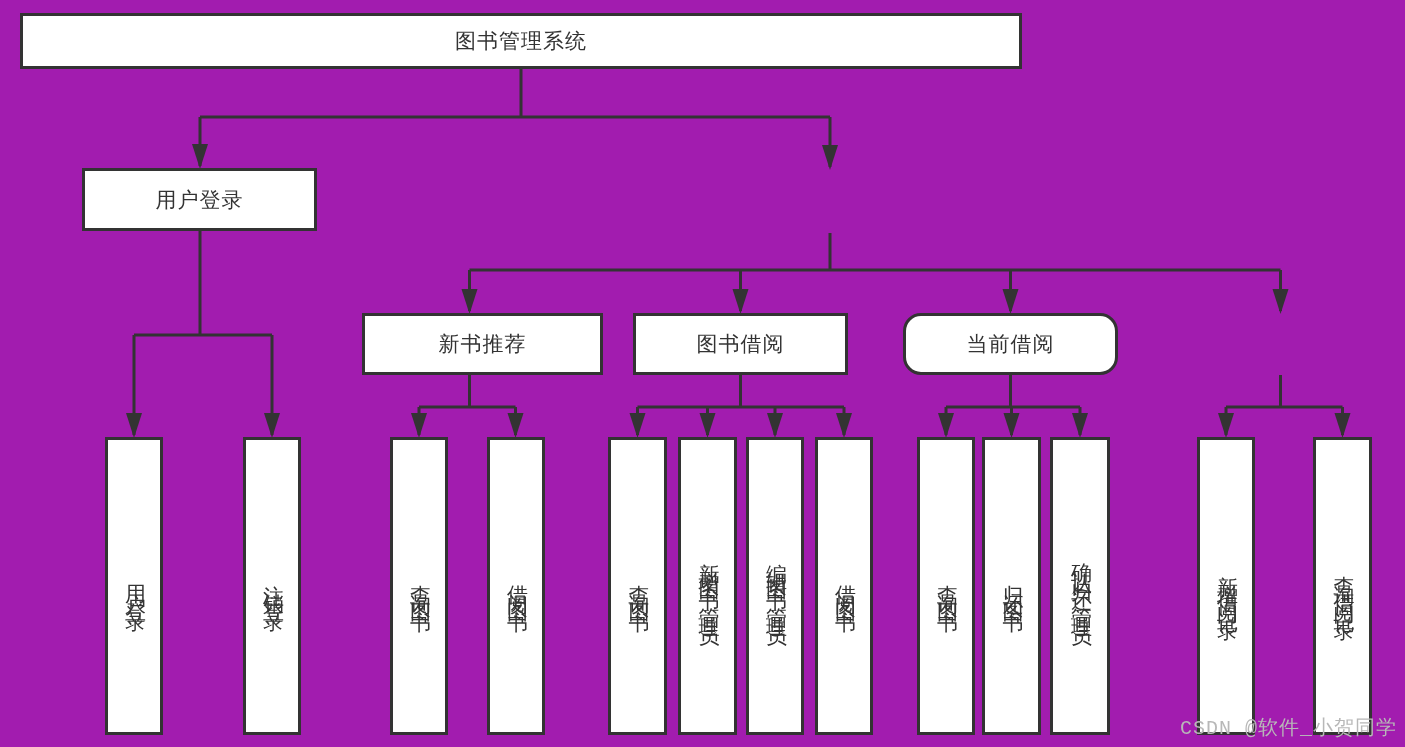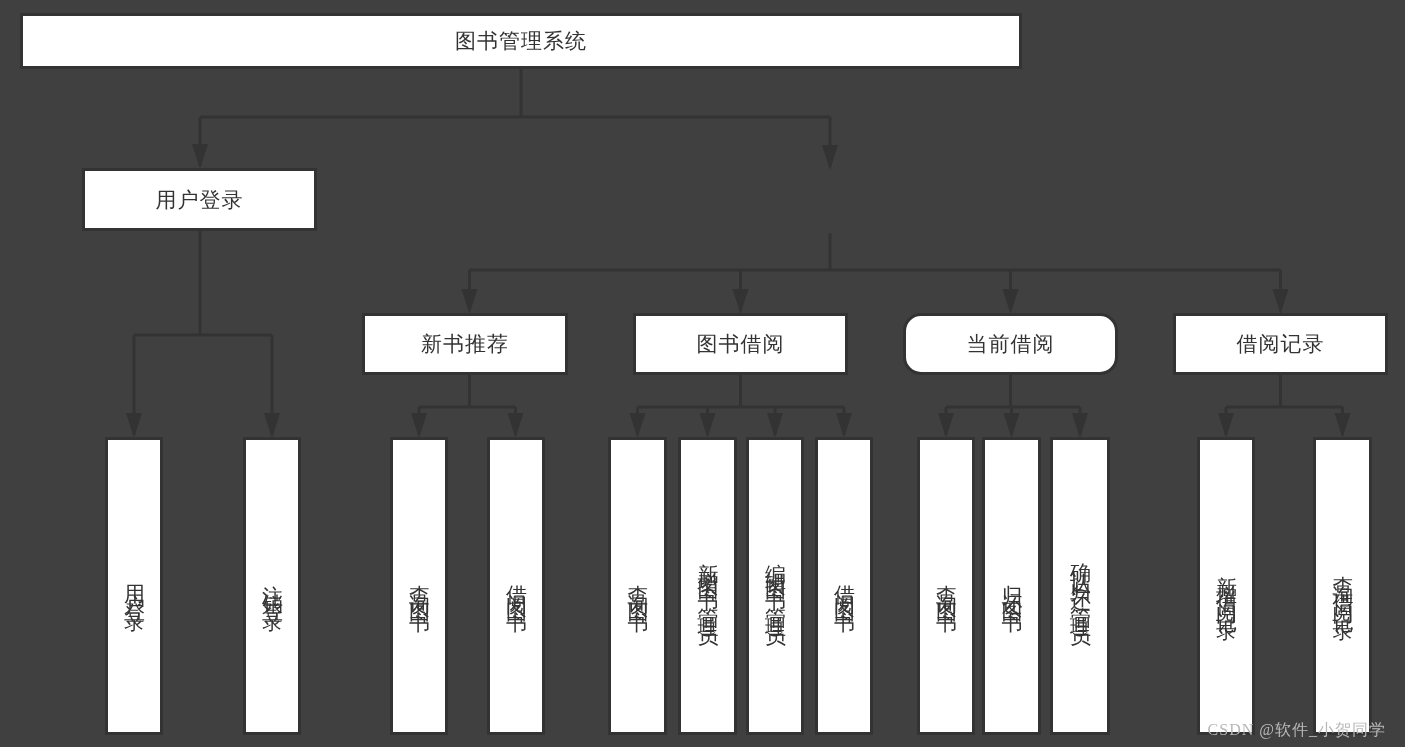--- a/index.html
+++ b/index.html
@@ -1,21 +1,21 @@
 <!DOCTYPE html>
 <html><head>
 <meta charset="utf-8">
 <style>
   html, body { margin: 0; padding: 0; background: #ffffff; }
   .canvas {
     position: relative;
     width: 1405px;
     height: 747px;
-    background: #404040;
-    font-family: Liberation Serif, serif;
+    background: #a21caf;
+    font-family: Liberation Mono, monospace;
     overflow: hidden;
   }
   .connectors {
     position: absolute;
     left: 0; top: 0;
     width: 1405px;
     height: 747px;
     pointer-events: none;
   }
   .node {
@@ -34,23 +34,23 @@
   .node.h { letter-spacing: 1px; }
   .node.v {
     writing-mode: vertical-rl;
     text-orientation: mixed;
     letter-spacing: 9px;
     line-height: 1;
     white-space: normal;
   }
   .watermark {
     position: absolute;
-    right: 19px;
+    right: 8px;
     bottom: 6px;
-    font-size: 16px;
+    font-size: 20px;
     color: #b8b8b8;
     letter-spacing: 1px;
     z-index: 5;
   }
 </style>
 </head>
 <body>
 
 <div class="canvas">
 
@@ -90,24 +90,23 @@
       <polygon points="1072,413 1088,413 1080,438"></polygon>
       <polygon points="1218,413 1234,413 1226,438"></polygon>
       <polygon points="1334.5,413 1350.5,413 1342.5,438"></polygon>
     </g>
   </svg>
 
   <div class="node h" style="left:20px; top:13px; width:1002px; height:56px;">图书管理系统</div>
 
   <div class="node h" style="left:82px; top:168px; width:235px; height:63px;">用户登录</div>
 
-  <div class="node h" style="left:362px; top:313px; width:206px; height:62px;text-align:center;">新书推荐</div>
+  <div class="node h" style="left:362px; top:313px; width:241px; height:62px;text-align:center;">新书推荐</div>
   <div class="node h" style="left:633px; top:313px; width:215px; height:62px;">图书借阅</div>
   <div class="node h" style="left:903px; top:313px; width:215px; height:62px;border-radius:18px;">当前借阅</div>
-  <div class="node h" style="left:1173px; top:313px; width:215px; height:62px;">借阅记录</div>
 
   <div class="node v" style="left:105px; top:437px; width:58px; height:298px;">用户登录</div>
   <div class="node v" style="left:243px; top:437px; width:58px; height:298px;">注销登录</div>
 
   <div class="node v" style="left:390px; top:437px; width:58px; height:298px;">查询图书</div>
   <div class="node v" style="left:487px; top:437px; width:58px; height:298px;">借阅图书</div>
 
   <div class="node v" style="left:608px; top:437px; width:59px; height:298px;">查询图书</div>
   <div class="node v" style="left:678px; top:437px; width:59px; height:298px;">新增图书（管理员）</div>
   <div class="node v" style="left:746px; top:437px; width:58px; height:298px;">编辑图书（管理员）</div>

